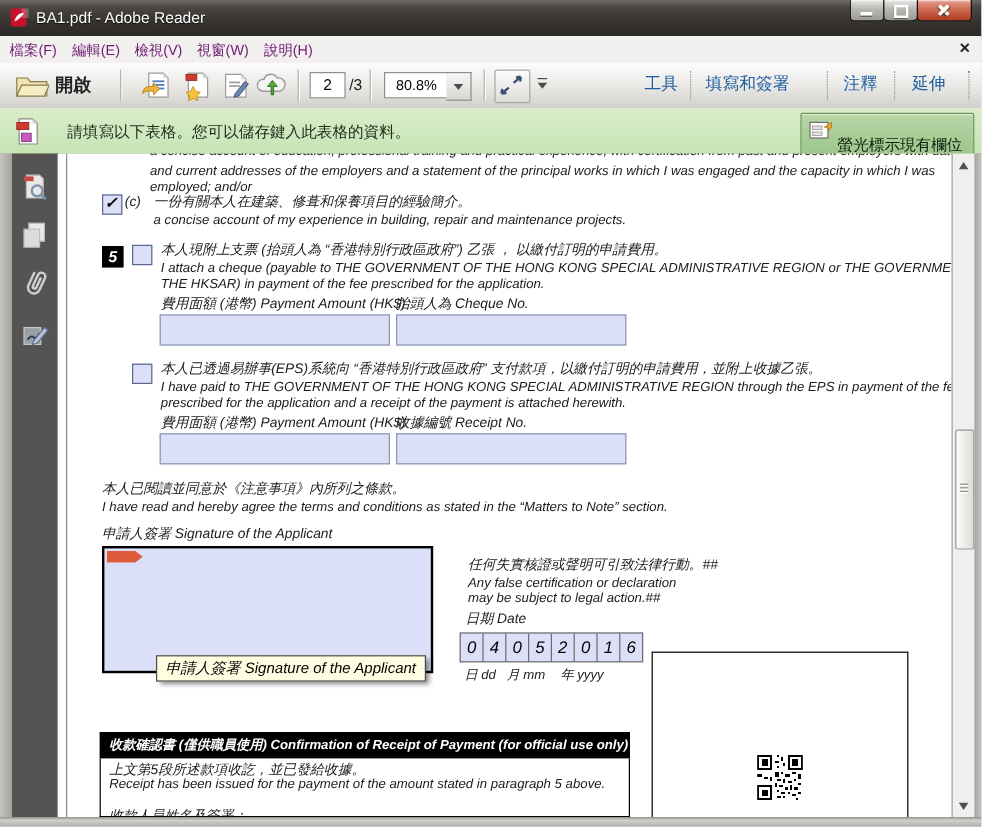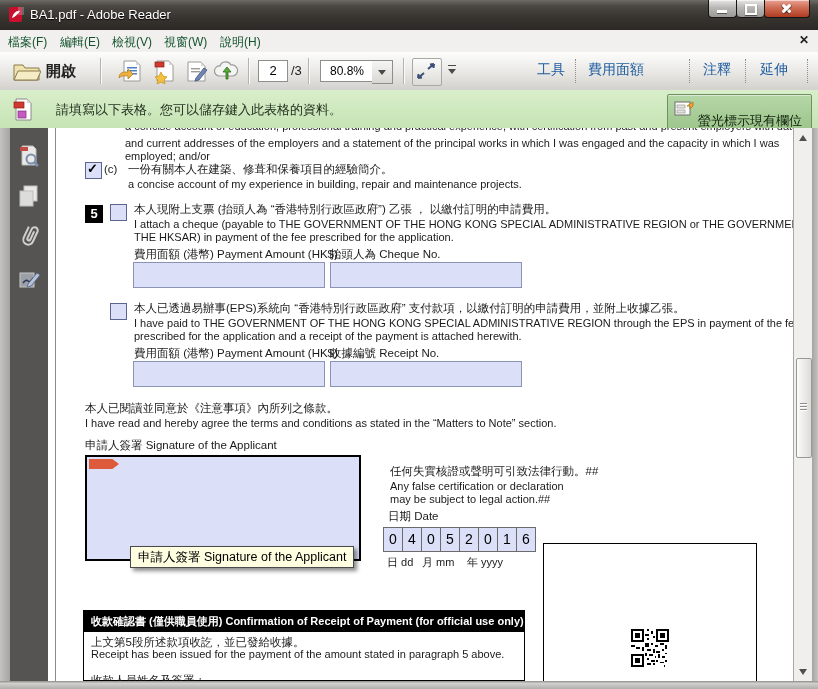--- a/index.html
+++ b/index.html
@@ -21,21 +21,21 @@
   .wbtn.max{border-left:none;border-right:none;}
   .wbtn.close{width:44px;background:linear-gradient(180deg,#e8a294,#cf6c54 45%,#b03c22);}
   .g-min{position:absolute;left:8px;bottom:4px;width:10px;height:3px;background:#fff;box-shadow:0 1px 0 #555;}
   .g-max{position:absolute;left:8px;top:4px;width:8px;height:7px;border:2px solid #fff;box-shadow:0 1px 1px #555;}
   .g-x1,.g-x2{position:absolute;left:16px;top:3px;width:11px;height:3px;background:#fff;border-radius:1px;box-shadow:0 1px 1px rgba(0,0,0,.5);}
   .g-x1{transform:translateY(4px) rotate(45deg);}
   .g-x2{transform:translateY(4px) rotate(-45deg);}
 
   
   .menubar{left:0;top:30px;width:818px;height:22px;background:#f1f0ee;border-bottom:1px solid #d8d7d4;}
-  .menubar .mi{position:absolute;top:4px;font-size:12px;color:#14532d;}
+  .menubar .mi{position:absolute;top:4px;font-size:12px;color:#701a75;}
   .menu-close{position:absolute;right:9px;top:3px;font-size:12px;font-weight:bold;color:#222;}
 
   
   .toolbar{left:0;top:52px;width:818px;height:38px;
     background:linear-gradient(180deg,#fdfdfc 0%,#e8e7e4 55%,#d2d1cd 100%);
     border-bottom:1px solid #9e9d99;}
   .tsep{position:absolute;top:6px;width:1px;height:26px;background:#b4b3af;box-shadow:1px 0 0 #fbfbfa;}
   .open-label{position:absolute;left:46px;top:10px;font-size:15px;font-weight:bold;color:#222;}
   .tico{position:absolute;top:6px;width:27px;height:26px;}
   .pagebox{position:absolute;left:258px;top:8px;width:28px;height:20px;background:#fff;
@@ -64,21 +64,21 @@
     box-shadow:inset 0 1px 0 rgba(255,255,255,.5);font-size:13px;color:#10200c;line-height:28px;}
 
   
   .leftframe{left:0;top:128px;width:10px;height:553px;background:linear-gradient(90deg,#c4c3c0,#a5a4a1);}
   .sidebar{left:10px;top:128px;width:38px;height:553px;background:#555453;border-right:1px solid #434241;}
   .sbico{position:absolute;left:7px;width:24px;height:24px;}
   .rightframe{left:812px;top:128px;width:6px;height:553px;background:linear-gradient(90deg,#a5a4a1,#c4c3c0);}
   .bottomframe{left:0;top:681px;width:818px;height:8px;
     background:linear-gradient(180deg,#8e8d8a,#d2d1ce 30%,#aeadaa);}
 
-  .page{left:48px;top:128px;width:745px;height:553px;background:#fff;overflow:hidden;color:#1a1a1a;}
+  .page{left:48px;top:128px;width:745px;height:553px;background:#fff;overflow:hidden;color:#1a1a1a;font-style:italic;}
   .page .rule{position:absolute;left:7px;top:0;width:1px;height:553px;background:#8a8a8a;}
   .en{font-size:11px;line-height:13px;white-space:nowrap;}
   .zh{font-size:11.5px;line-height:13px;white-space:nowrap;}
   .cb{position:absolute;width:15px;height:15px;background:#dbe0f8;border:1px solid #5a6590;}
   .cb .mark{position:absolute;left:1px;top:-2px;font-size:13px;font-weight:bold;color:#000;}
   .field{position:absolute;width:190px;height:24px;background:#dbe0f8;border:1px solid #8b93b5;}
   .num5{position:absolute;width:18px;height:18px;background:#000;color:#fff;font-size:13px;font-weight:bold;
         text-align:center;line-height:18px;}
   .sigbox{position:absolute;left:37px;top:327px;width:272px;height:102px;background:#dbe0f8;border:2px solid #000;}
   .signflag{position:absolute;left:2px;top:2px;width:30px;height:10px;background:#dd5a3a;
@@ -204,21 +204,21 @@
           <path d="M11 14 l-6 5 m0 0 l4 -.5 m-4 .5 l.5 -4" stroke="#3c4f78" stroke-width="2" fill="none"></path>
         </svg>
     </div>
     <div class="ovfl">
         <div class="bar"></div>
         <div class="tri"></div>
       </div>
 
     <span class="tnav" style="left:537px">工具</span>
     <div class="dotsep" style="left:575px"></div>
-    <span class="tnav" style="left:588px">費用面額</span>
+    <span class="tnav" style="left:588px">填寫和簽署</span>
     <div class="dotsep" style="left:689px"></div>
     <span class="tnav" style="left:703px">注釋</span>
     <div class="dotsep" style="left:745px"></div>
     <span class="tnav" style="left:760px">延伸</span>
     <div class="dotsep" style="left:807px"></div>
   </div>
 
   <div class="abs formbar">
     <span class="abs" style="left:13px;top:8px">
       <svg width="20" height="23">

